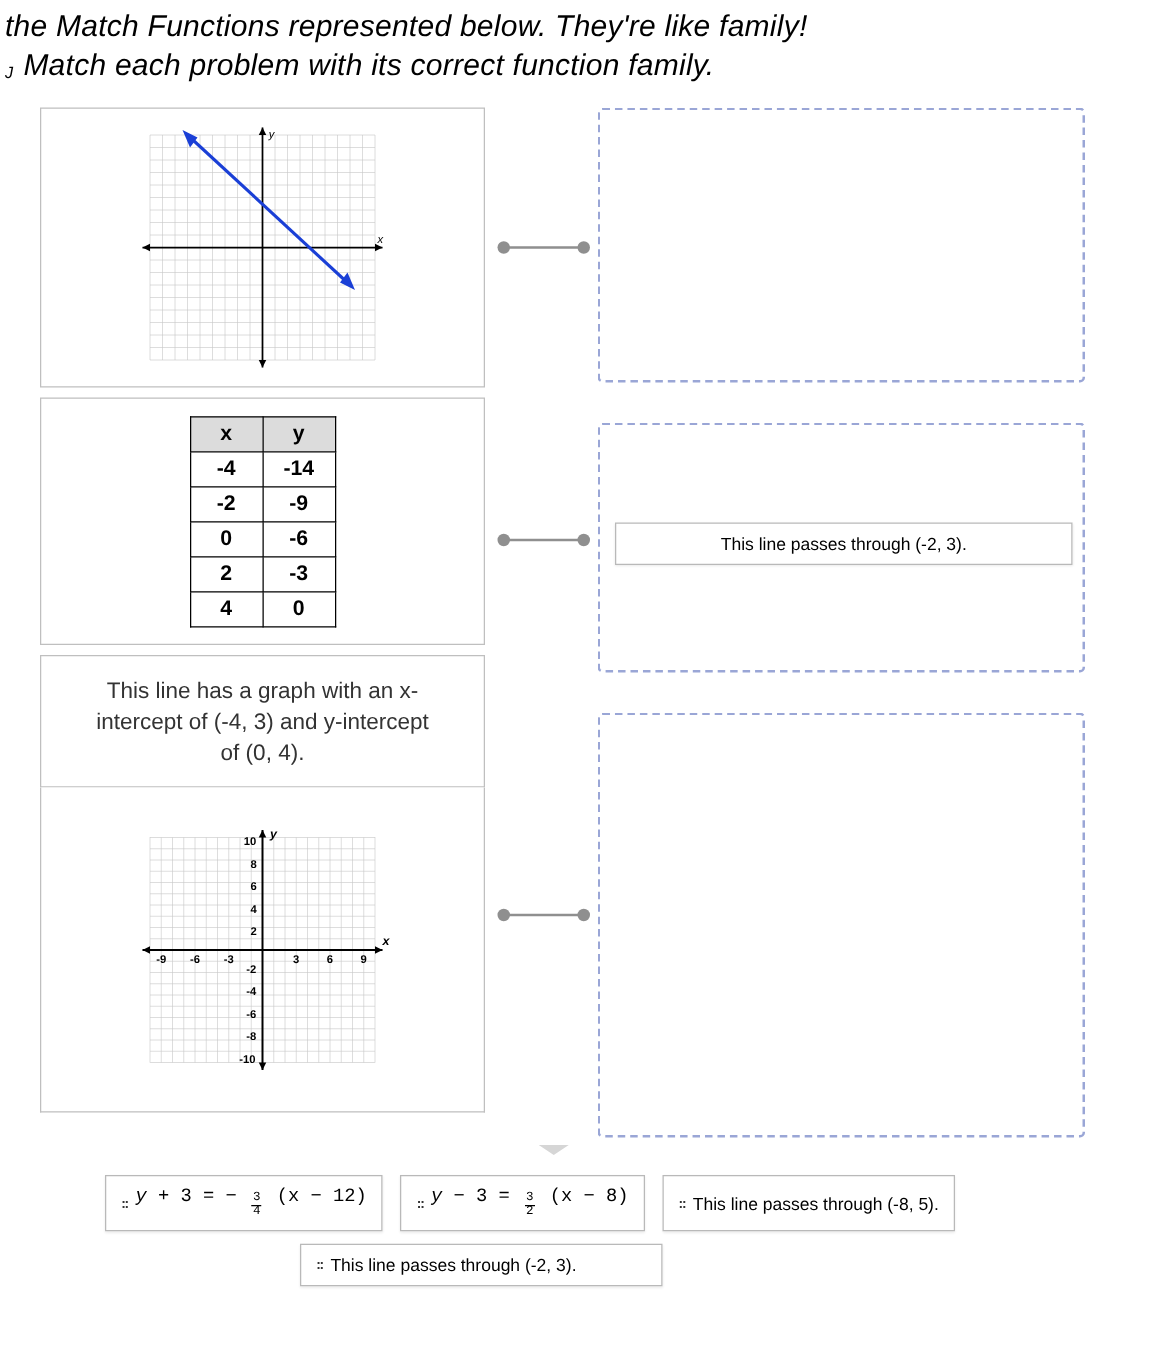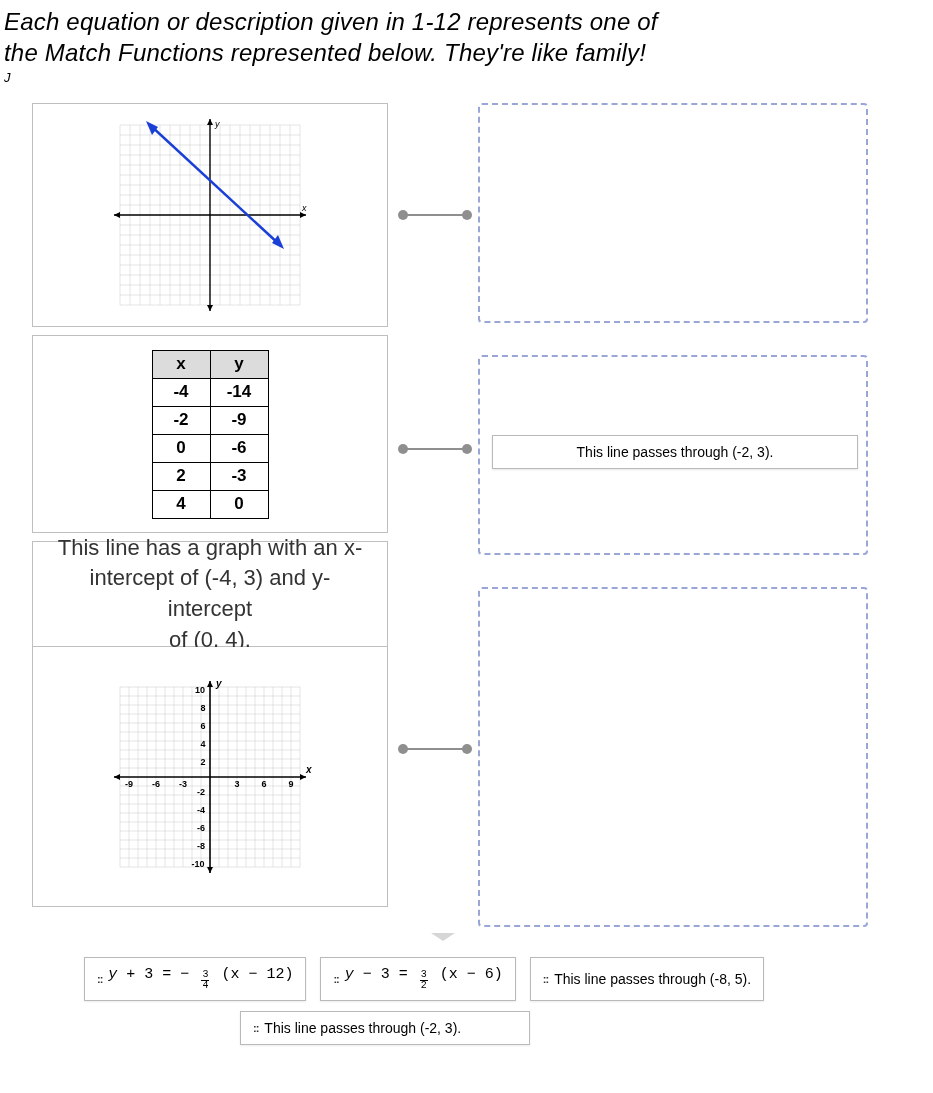--- a/index.html
+++ b/index.html
@@ -5,21 +5,21 @@
   * { box-sizing: border-box; margin: 0; padding: 0; }
   body { font-family: Arial, Helvetica, sans-serif; background: #fff; width: 933px; padding: 6px 10px 20px 4px; }
   .instructions { font-style: italic; font-size: 24px; line-height: 1.3; color: #000; margin-bottom: 18px; letter-spacing: 0.2px; }
   .instructions .last-line { display: flex; align-items: baseline; }
   .instructions .sub { font-size: 13px; font-style: italic; margin-right: 8px; position: relative; top: 2px; }
   .worksheet { position: relative; height: 830px; }
   .left-col { position: absolute; left: 28px; top: 0; width: 356px; display: flex; flex-direction: column; gap: 8px; }
   .card { border: 1px solid #bfbfbf; background: #fff; padding: 12px; display: flex; justify-content: center; align-items: center; }
   .card.graph1 { height: 224px; }
   .card.table { height: 198px; }
-  .card.textcard { height: 106px; flex-direction: column; text-align: center; font-size: 22px; color: #333; line-height: 1.4; padding: 14px 18px; }
+  .card.textcard { height: 106px; flex-direction: column; text-align: center; font-size: 18px; color: #333; line-height: 1.4; padding: 14px 18px; }
   .card.graph2 { height: 260px; border-top: none; margin-top: -8px; align-items: center; }
   .xy-table { border-collapse: collapse; }
   .xy-table th, .xy-table td { border: 1px solid #000; width: 58px; height: 28px; text-align: center; font-size: 17px; font-weight: bold; font-family: Verdana, sans-serif; }
   .xy-table th { background: #dcdcdc; }
   .right-col { position: absolute; left: 474px; top: 0; width: 390px; display: flex; flex-direction: column; gap: 32px; }
   .drop-zone { width: 390px; height: 220px; border: 2px dashed #9aa6d6; border-radius: 4px; position: relative; }
   .drop-zone.short { height: 200px; }
   .placed-chip { position: absolute; left: 12px; top: 78px; width: 366px; height: 34px; border: 1px solid #b9b9b9; background: #fff; display: flex; align-items: center; justify-content: center; font-size: 14px; box-shadow: 0 1px 2px rgba(0,0,0,0.1); }
   .connector { position: absolute; left: 394px; width: 70px; height: 12px; }
   .connector .line { position: absolute; top: 5px; left: 8px; right: 0; height: 2px; background: #8f8f8f; }
@@ -34,24 +34,24 @@
   .frac .num { border-bottom: 1px solid #000; padding: 0 1px; }
   .frac .den { padding: 0 1px; }
   .row2-indent { margin-left: 156px; width: 100%; }
   .scroll-hint { position: absolute; bottom: -12px; left: 423px; width: 32px; height: 16px; }
   .scroll-hint svg { width: 100%; height: 100%; }
 </style>
 </head>
 <body>
 
 <div class="instructions">
-  <div>Each equation or description given in 1-12 represents one of</div>
   <div>the Match Functions represented below. They're like family!</div>
   <div class="last-line">
     <span class="sub">J</span>
+    <span>Match each problem with its correct function family.</span>
   </div>
 </div>
 
 <div class="worksheet">
 
   <div class="left-col">
 
     <div class="card graph1">
       <svg width="200" height="200" viewBox="0 0 200 200">
         <g stroke="#c8c8c8" stroke-width="0.5">
@@ -264,21 +264,21 @@
     </span>
   </div>
   <div class="chip">
     <span class="grip">::</span>
     <span class="math">
       <span>y</span><span style="font-style:normal;"> − 3 = </span>
       <span class="frac">
           <span class="num">3</span>
           <span class="den">2</span>
         </span>
-      <span style="font-style:normal;"> (x − 6)</span>
+      <span style="font-style:normal;"> (x − 8)</span>
     </span>
   </div>
   <div class="chip">
     <span class="grip">::</span>
     <span>This line passes through (-8, 5).</span>
   </div>
   <div class="chip row2-indent" style="max-width:290px;">
     <span class="grip">::</span>
     <span>This line passes through (-2, 3).</span>
   </div>

